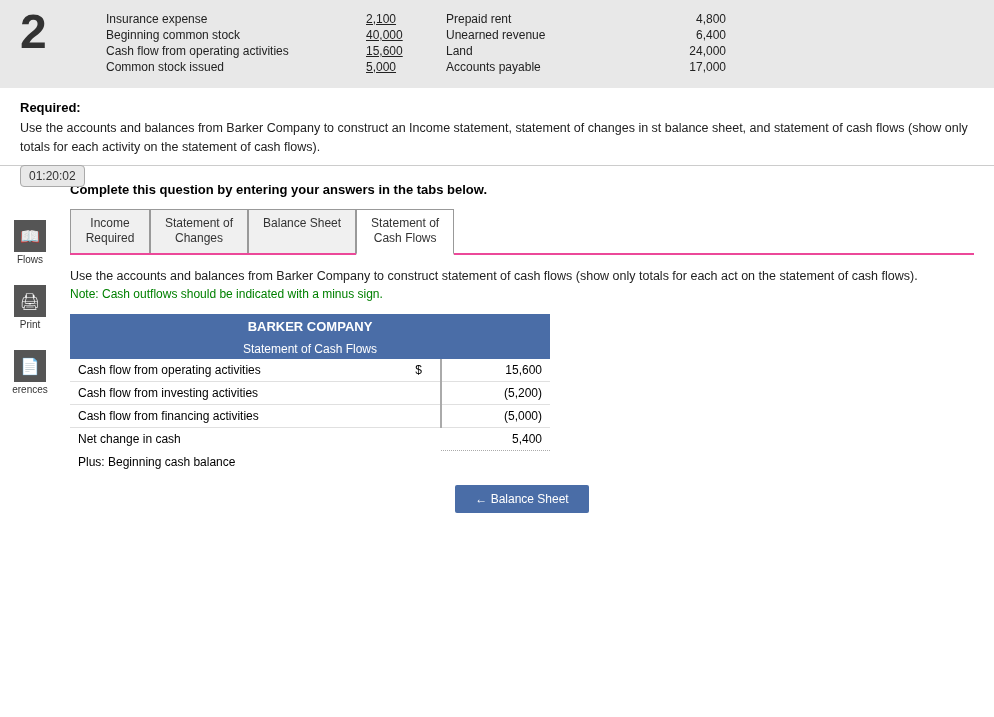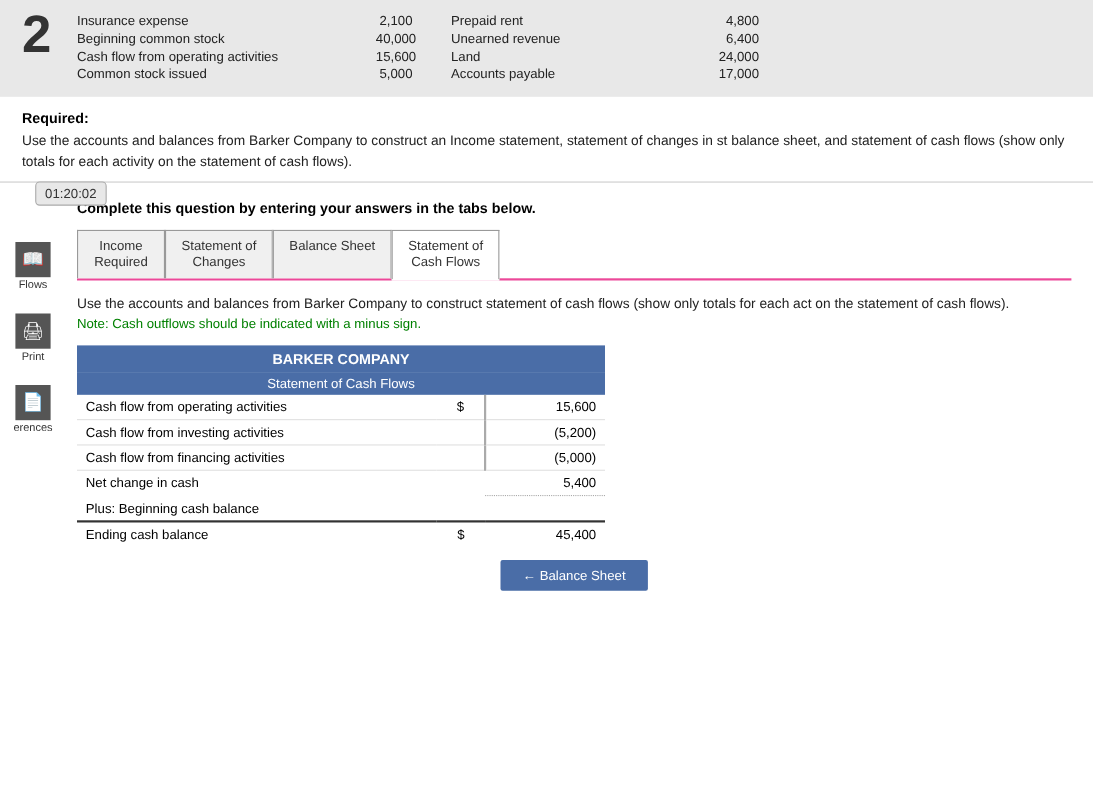--- a/index.html
+++ b/index.html
@@ -36,23 +36,24 @@
     }
     .account-info {
       flex: 1;
       padding: 4px 0;
     }
     .account-row {
       display: grid;
       grid-template-columns: 260px 80px 200px 80px;
       margin-bottom: 2px;
       color: #222;
+      margin-left: 36px;
     }
     .account-name { font-size: 12px; }
-    .account-value { font-size: 12px; text-align: center; padding-right: 20px; }
+    .account-value { font-size: 12px; text-align: left; padding-right: 20px; text-decoration: underline; }
     .account-right-name { font-size: 12px; }
     .account-right-value { font-size: 12px; text-align: right; }
 
     
     .required-section {
       padding: 12px 20px 8px 20px;
       border-bottom: 1px solid #ccc;
     }
     .required-title {
       font-weight: bold;
@@ -61,21 +62,21 @@
     }
     .required-text {
       font-size: 12.5px;
       line-height: 1.5;
       color: #222;
     }
 
     
     .timer-badge {
       position: absolute;
-      left: 32px;
+      left: 20px;
       top: 165px;
       background: #e8e8e8;
       border: 1px solid #aaa;
       border-radius: 4px;
       padding: 3px 8px;
       font-size: 12px;
       color: #333;
     }
 
     
@@ -352,25 +353,20 @@
         <td></td>
         <td>5,400</td>
       </tr>
 
       <tr class="net-row">
         <td>Plus: Beginning cash balance</td>
         <td></td>
         <td></td>
       </tr>
 
-      <tr class="ending-row">
-        <td>Ending cash balance</td>
-        <td>$</td>
-        <td>45,400</td>
-      </tr>
     </tbody>
       </table>
 
     <div class="bottom-nav">
       <button class="nav-button">← Balance Sheet</button>
     </div>
 
   </div>
 
 </div>

